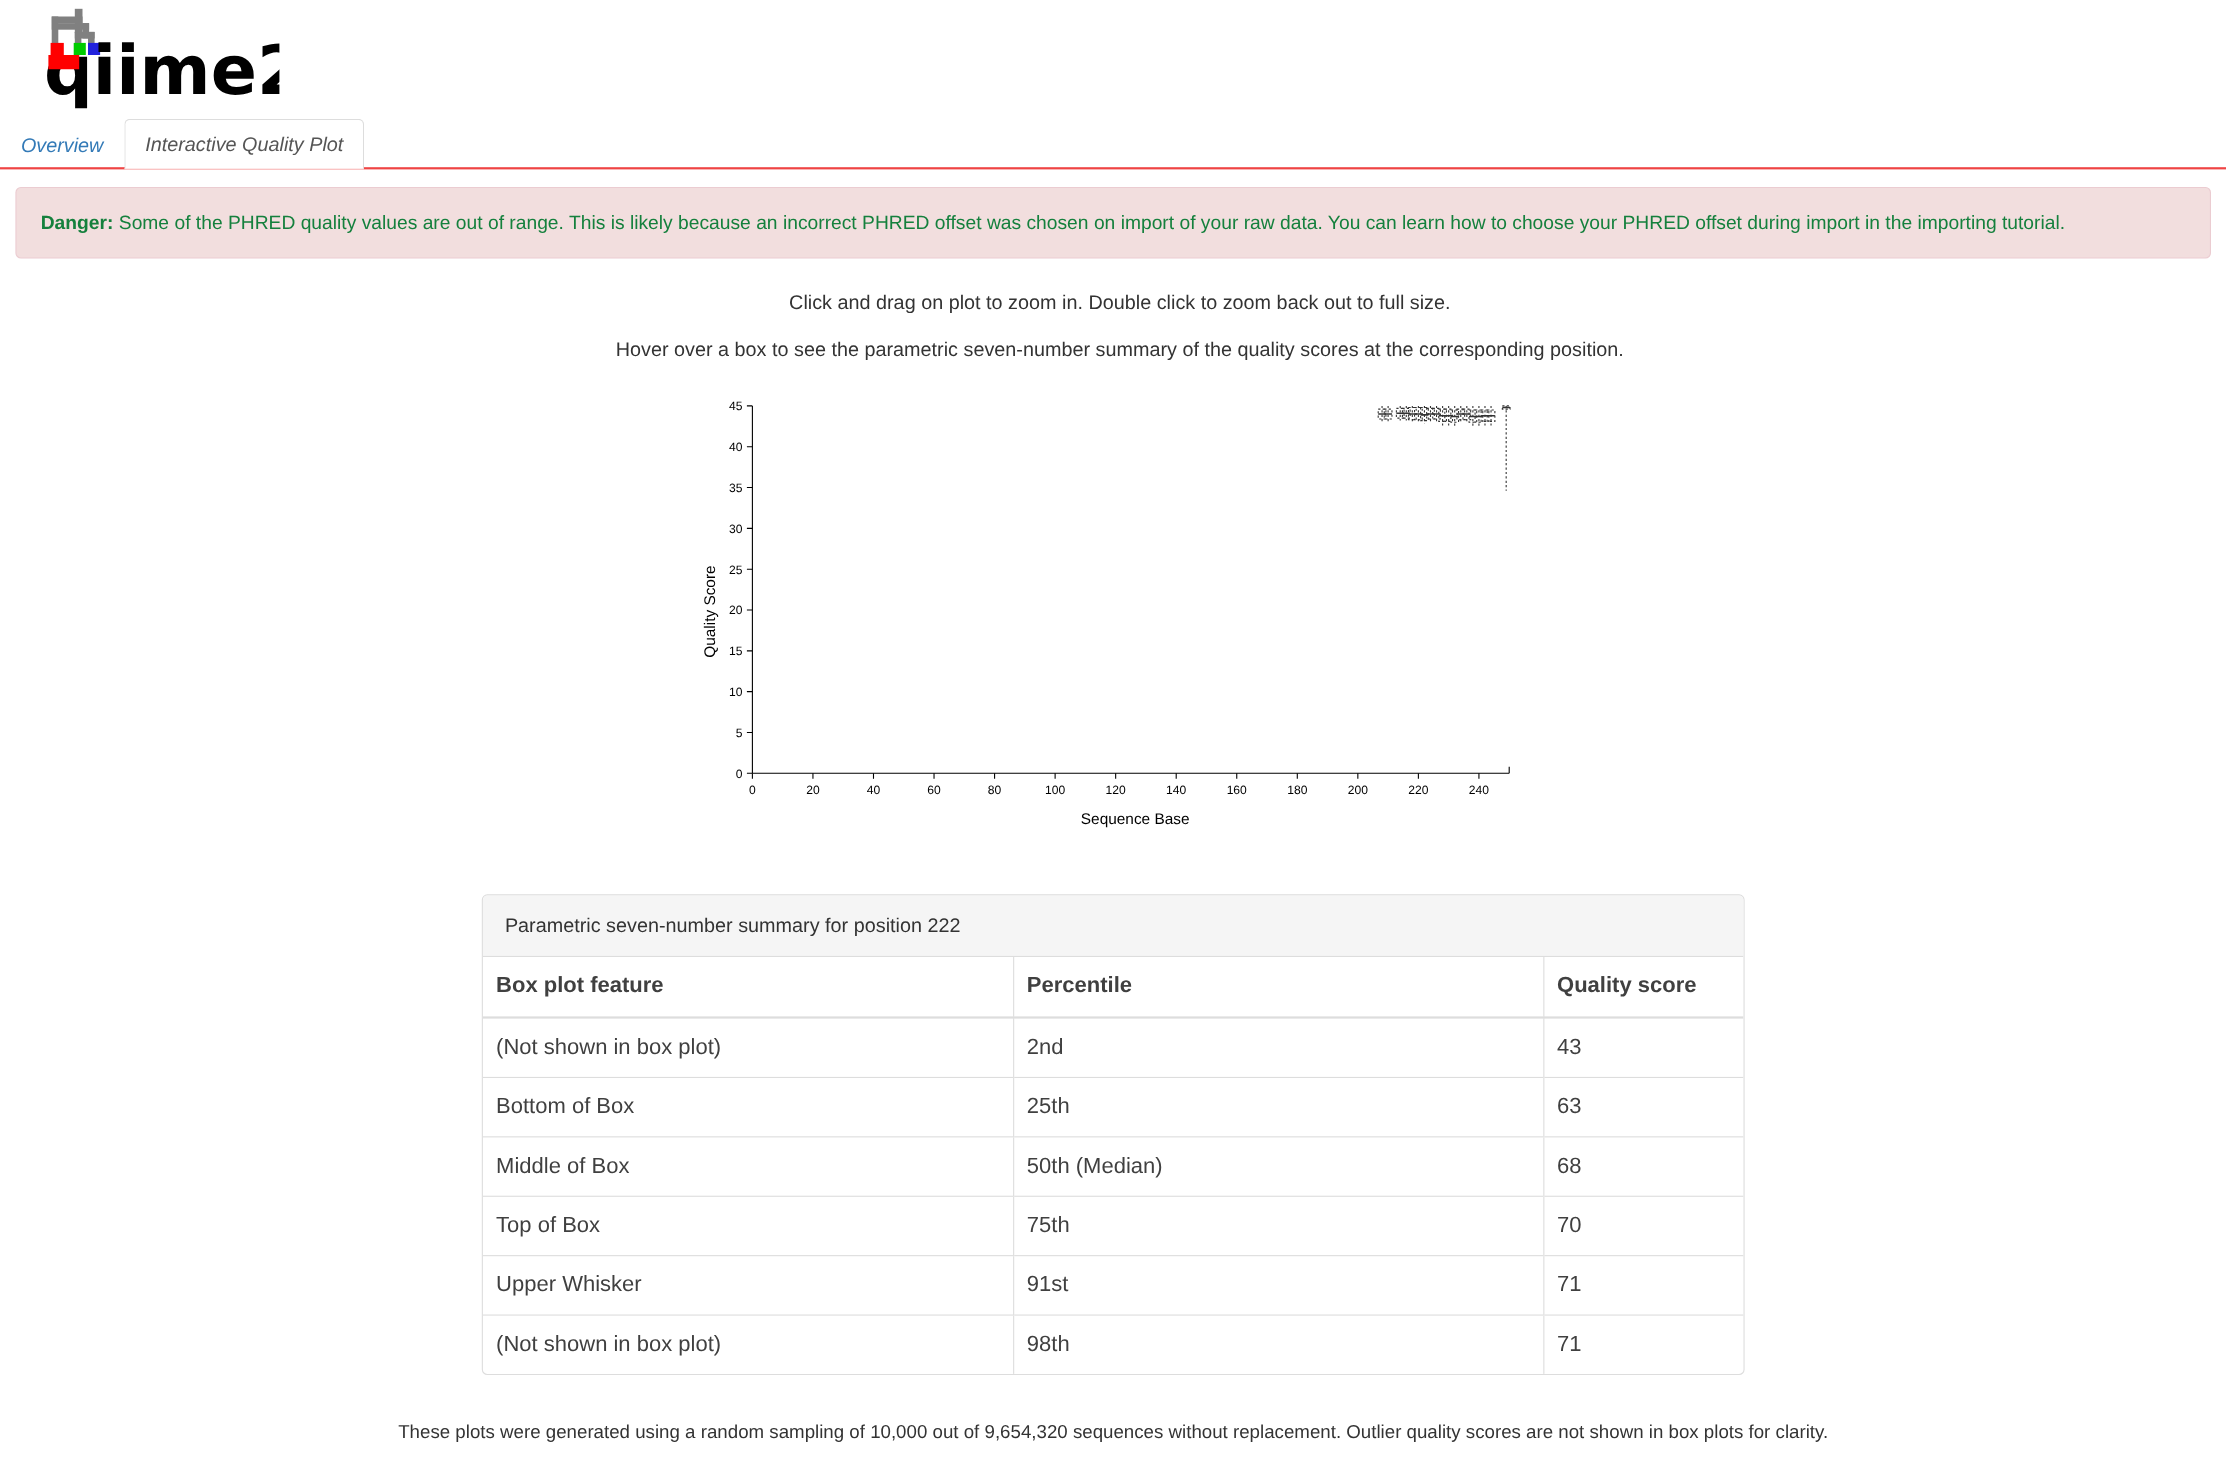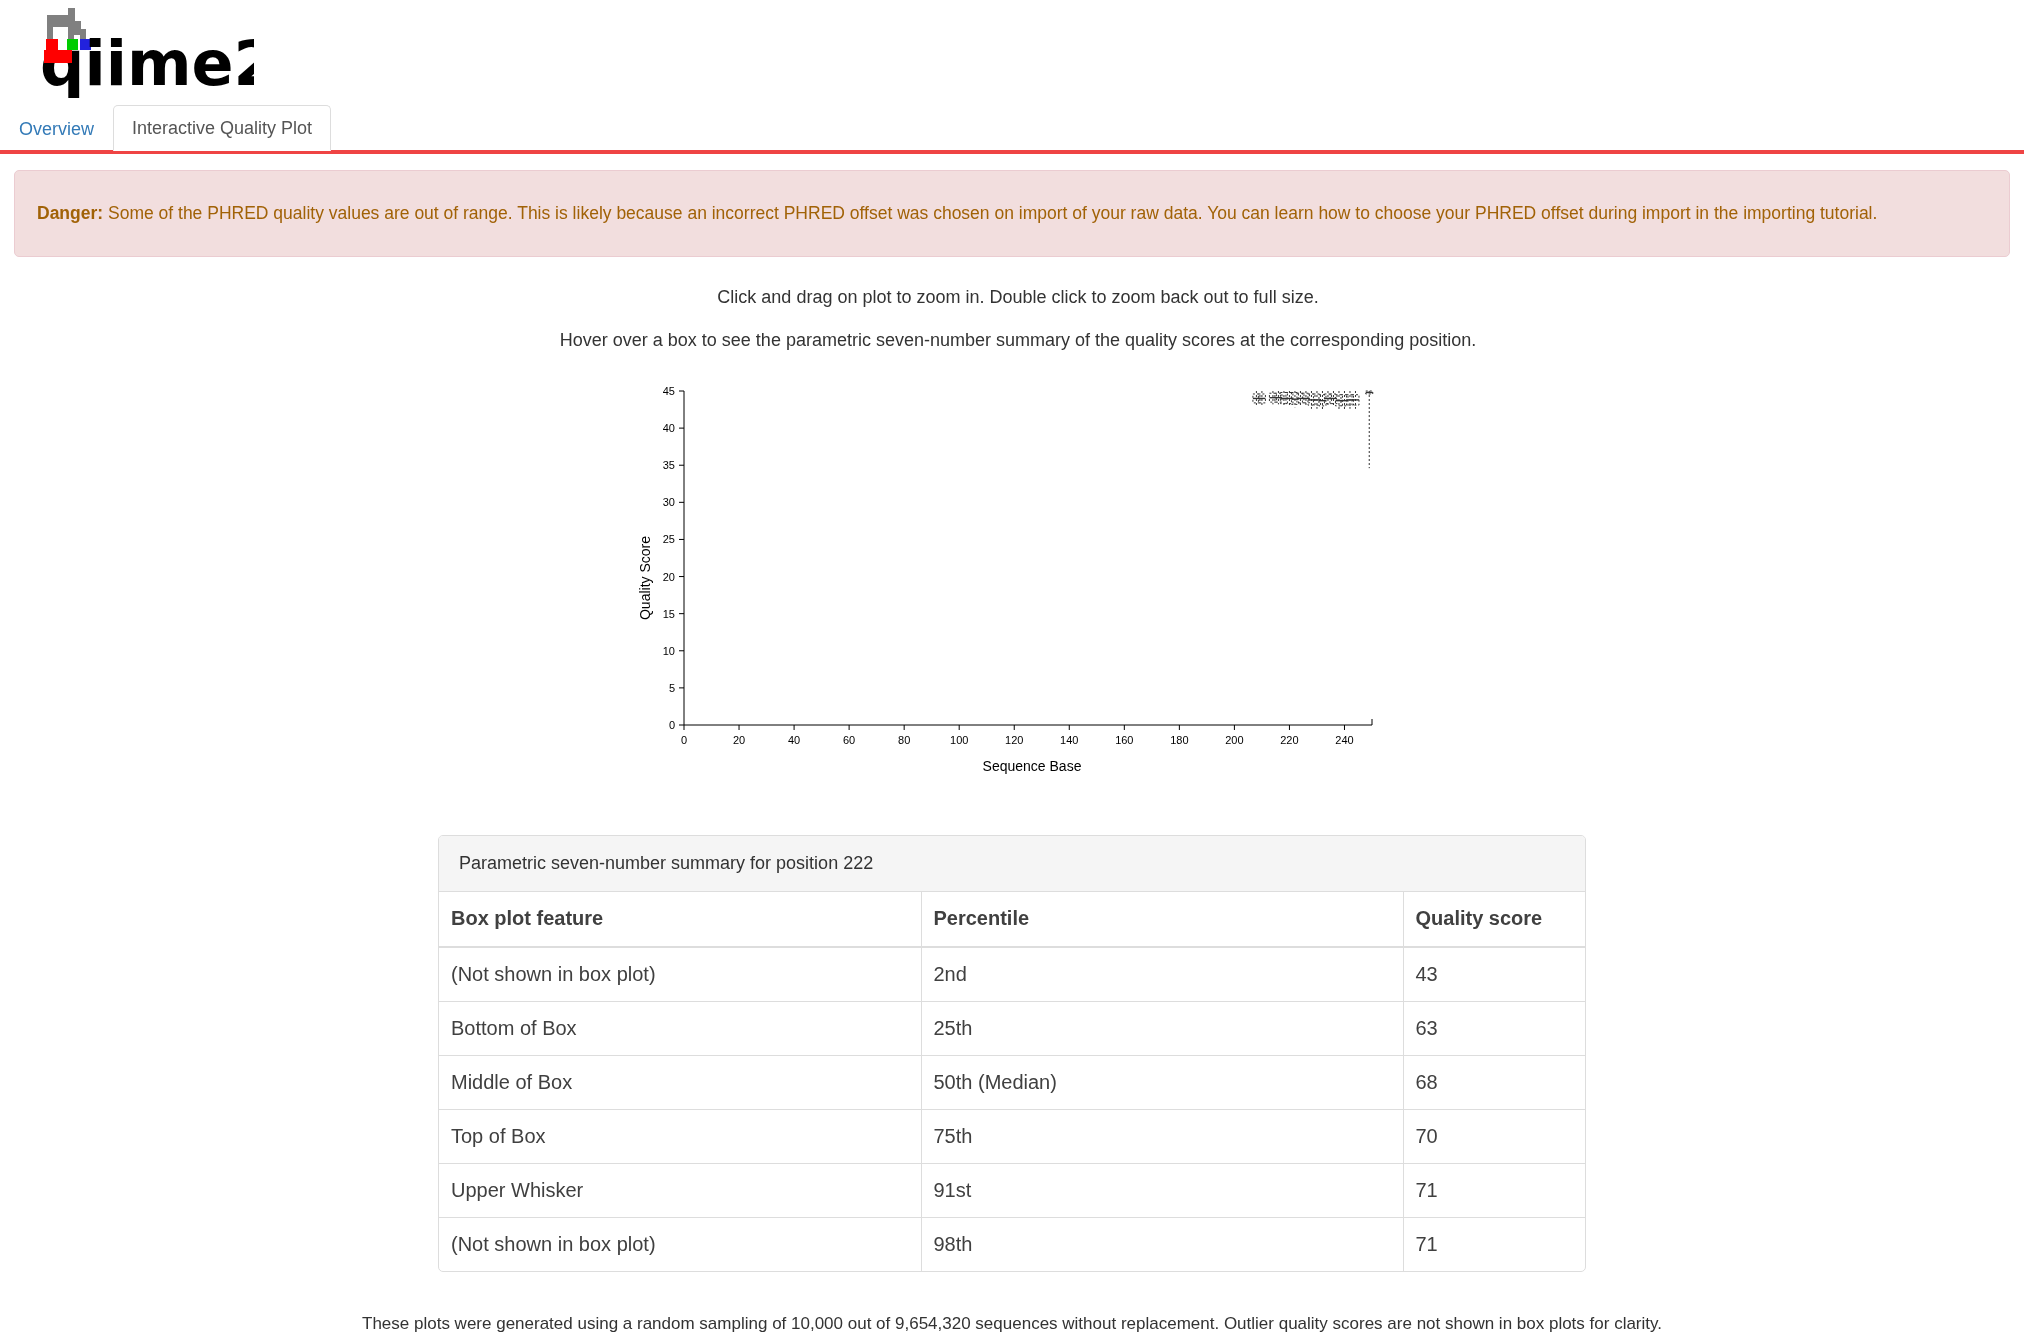--- a/index.html
+++ b/index.html
@@ -14,25 +14,26 @@
   body { min-height: 1340px; position: relative; overflow-x: hidden; }
 
   
   .logo-wrap { padding: 6px 0 0 24px; height: 108px; position: relative; }
   .logo { position: relative; width: 230px; height: 100px; }
   .logo svg { display: block; }
 
   
   .tabbar {
     position: relative;
-    border-bottom: 4px solid #ef4444;
+    border-bottom: 2px solid #ef4444;
     height: 46px;
     padding-left: 0px;
     display: flex;
-    align-items: flex-end;
+    align-items: center;
+    font-style: italic;
   }
   .tab {
     font-size: 18px;
     line-height: 1;
     padding: 13px 18px 13px 18px;
     cursor: pointer;
     color: #337ab7;
     background: transparent;
     border: 1px solid transparent;
     border-bottom: none;
@@ -47,24 +48,24 @@
     border-color: #ddd;
     border-bottom: 1px solid #fff;
   }
 
   
   .alert-wrap { padding: 16px 14px 0 14px; }
   .alert {
     background: #f2dede;
     border: 1px solid #ebccd1;
     border-radius: 5px;
-    color: #a16207;
+    color: #15803d;
     font-size: 17.5px;
     line-height: 1.45;
-    padding: 30px 22px;
+    padding: 19px 22px;
   }
   .alert b { font-weight: bold; }
 
   
   .help { text-align: center; font-size: 18px; color: #333; margin-left: 12px; }
   .help.one { margin-top: 30px; }
   .help.two { margin-top: 22px; }
 
   
   .chart-area {

